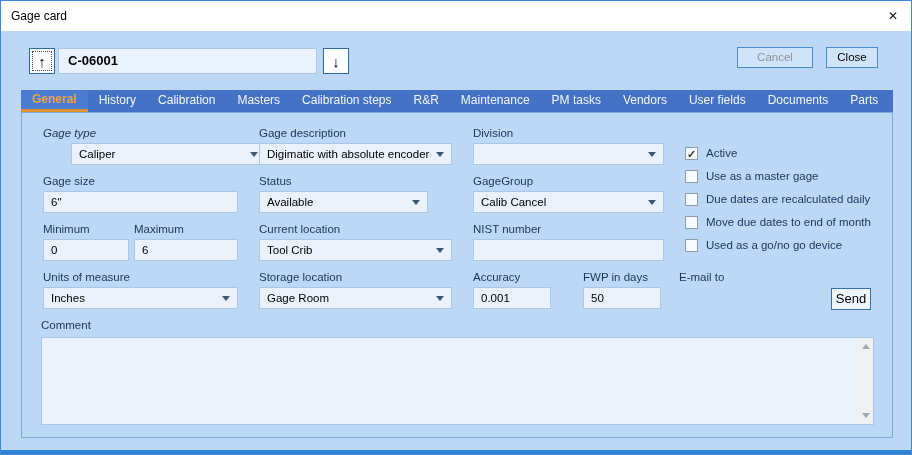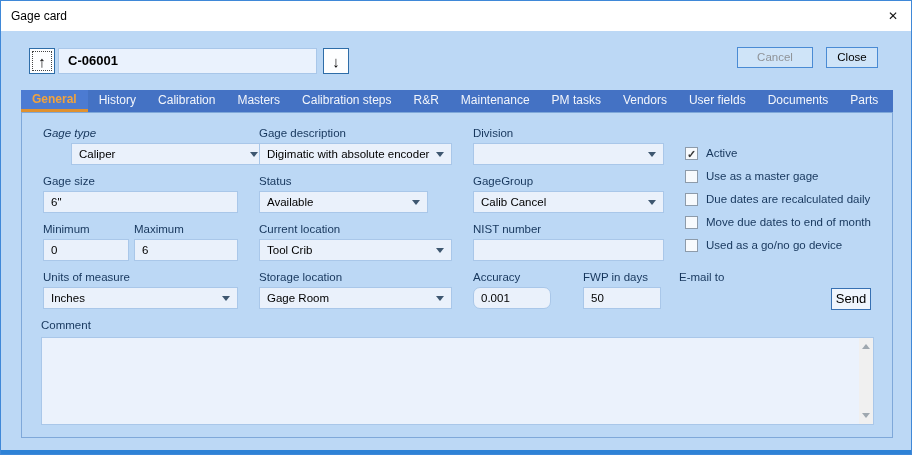--- a/index.html
+++ b/index.html
@@ -205,21 +205,21 @@
     <span class="dd-arrow"></span>
   </div>
 
   <span class="lbl" style="left:258px; top:270px;">Storage location</span>
   <div class="field" style="left:258px; top:286px; width:193px;">
     <span>Gage Room</span>
     <span class="dd-arrow"></span>
   </div>
 
   <span class="lbl" style="left:472px; top:270px;">Accuracy</span>
-  <div class="field plain" style="left:472px; top:286px; width:78px;border-radius:7px;">
+  <div class="field plain" style="left:472px; top:286px; width:78px;">
     <span>0.001</span>
   </div>
 
   <span class="lbl" style="left:582px; top:270px;">FWP in days</span>
   <div class="field plain" style="left:582px; top:286px; width:78px;">
     <span>50</span>
   </div>
 
   <span class="lbl" style="left:678px; top:270px;">E-mail to</span>
   <div class="send-btn">Send</div>

